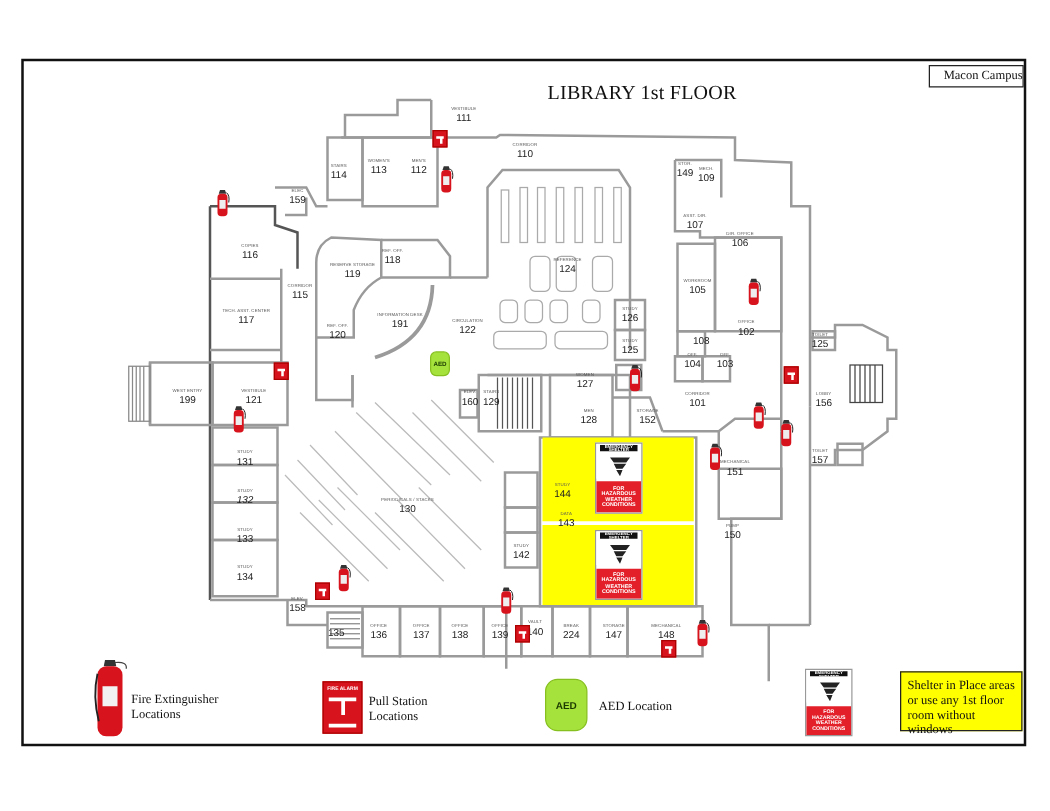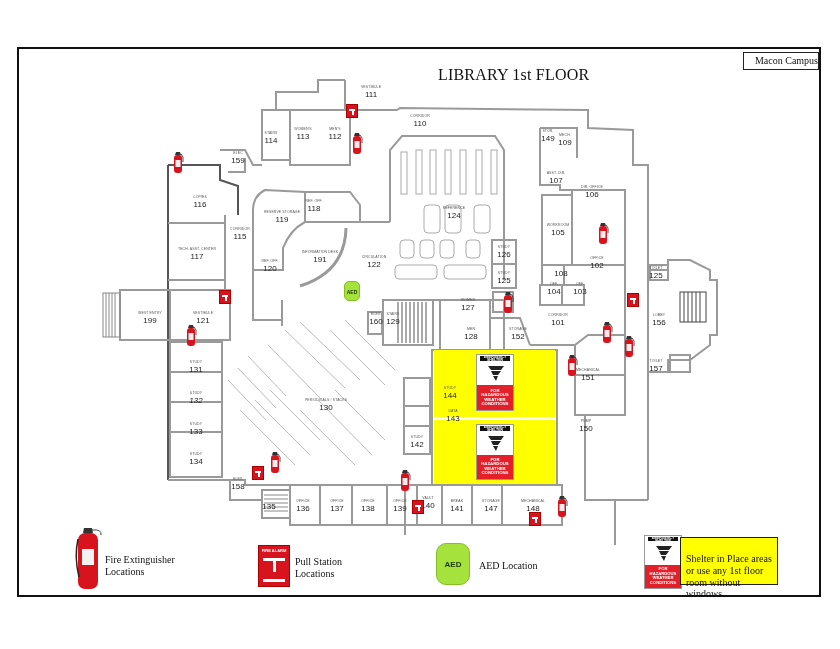--- a/index.html
+++ b/index.html
@@ -14,21 +14,21 @@
     .shelter-zone { position: absolute; background: #ffff00; }
     .sign { position: absolute; background: #fff; border: 1px solid #999; box-sizing: border-box; overflow: hidden; }
     .sign .top { position: absolute; left: 0; right: 0; top: 0; height: 50%; background: #fff; }
     .sign .top .hdr { position: absolute; left: 8%; right: 8%; top: 3%; height: 18%; background: #111; color: #fff; font-family: "Liberation Sans", sans-serif; font-weight: bold; text-align: center; line-height: 1; overflow: hidden; }
     .sign .bot { position: absolute; left: 0; right: 0; bottom: 0; height: 45%; background: #e3202a; color: #fff; font-family: "Liberation Sans", sans-serif; font-weight: bold; text-align: center; line-height: 1.05; display: flex; flex-direction: column; justify-content: center; }
     .pull { position: absolute; width: 12px; height: 14px; background: #d7141d; border: 1px solid #a00; box-sizing: border-box; }
     .pull::before { content: ""; position: absolute; left: 2px; right: 2px; top: 4px; height: 2px; background: #fff; }
     .pull::after { content: ""; position: absolute; left: 5px; width: 2px; top: 5px; height: 5px; background: #fff; }
     .aed { position: absolute; width: 16px; height: 20px; background: #a6e23c; border-radius: 5px; border: 1px solid #86c020; box-sizing: border-box; font-family: "Liberation Sans", sans-serif; font-weight: bold; color: #1a3a00; text-align: center; }
     .legend-text { position: absolute; font-size: 10px; color: #111; line-height: 1.2; }
-    .legend-note { position: absolute; left: 680px; top: 537px; width: 98px; height: 48px; background: #ffff00; border: 1px solid #222; box-sizing: border-box; font-size: 10px; line-height: 1.18; padding: 15px 5px; color: #111; }
+    .legend-note { position: absolute; left: 720px; top: 537px; width: 98px; height: 48px; background: #ffff00; border: 1px solid #222; box-sizing: border-box; font-size: 10px; line-height: 1.18; padding: 5px 5px; color: #111; }
   </style>
 </head>
 <body>
 
 <div class="frame"></div>
 
 <div class="campus-box">Macon Campus</div>
 <div class="title">LIBRARY 1st FLOOR</div>
 
 <svg class="plan" width="840" height="649">
@@ -426,21 +426,21 @@
 <div class="room" style="left:400px; top:506px;">
     <span class="rname">Office</span>
     <span class="rnum">139</span>
   </div>
 <div class="room" style="left:428px; top:503px;">
     <span class="rname">Vault</span>
     <span class="rnum">140</span>
   </div>
 <div class="room" style="left:457px; top:506px;">
     <span class="rname">Break</span>
-    <span class="rnum">141</span>
+    <span class="rnum">224</span>
   </div>
 <div class="room" style="left:491px; top:506px;">
     <span class="rname">Storage</span>
     <span class="rnum">147</span>
   </div>
 <div class="room" style="left:533px; top:506px;">
     <span class="rname">Mechanical</span>
     <span class="rnum">148</span>
   </div>
 

